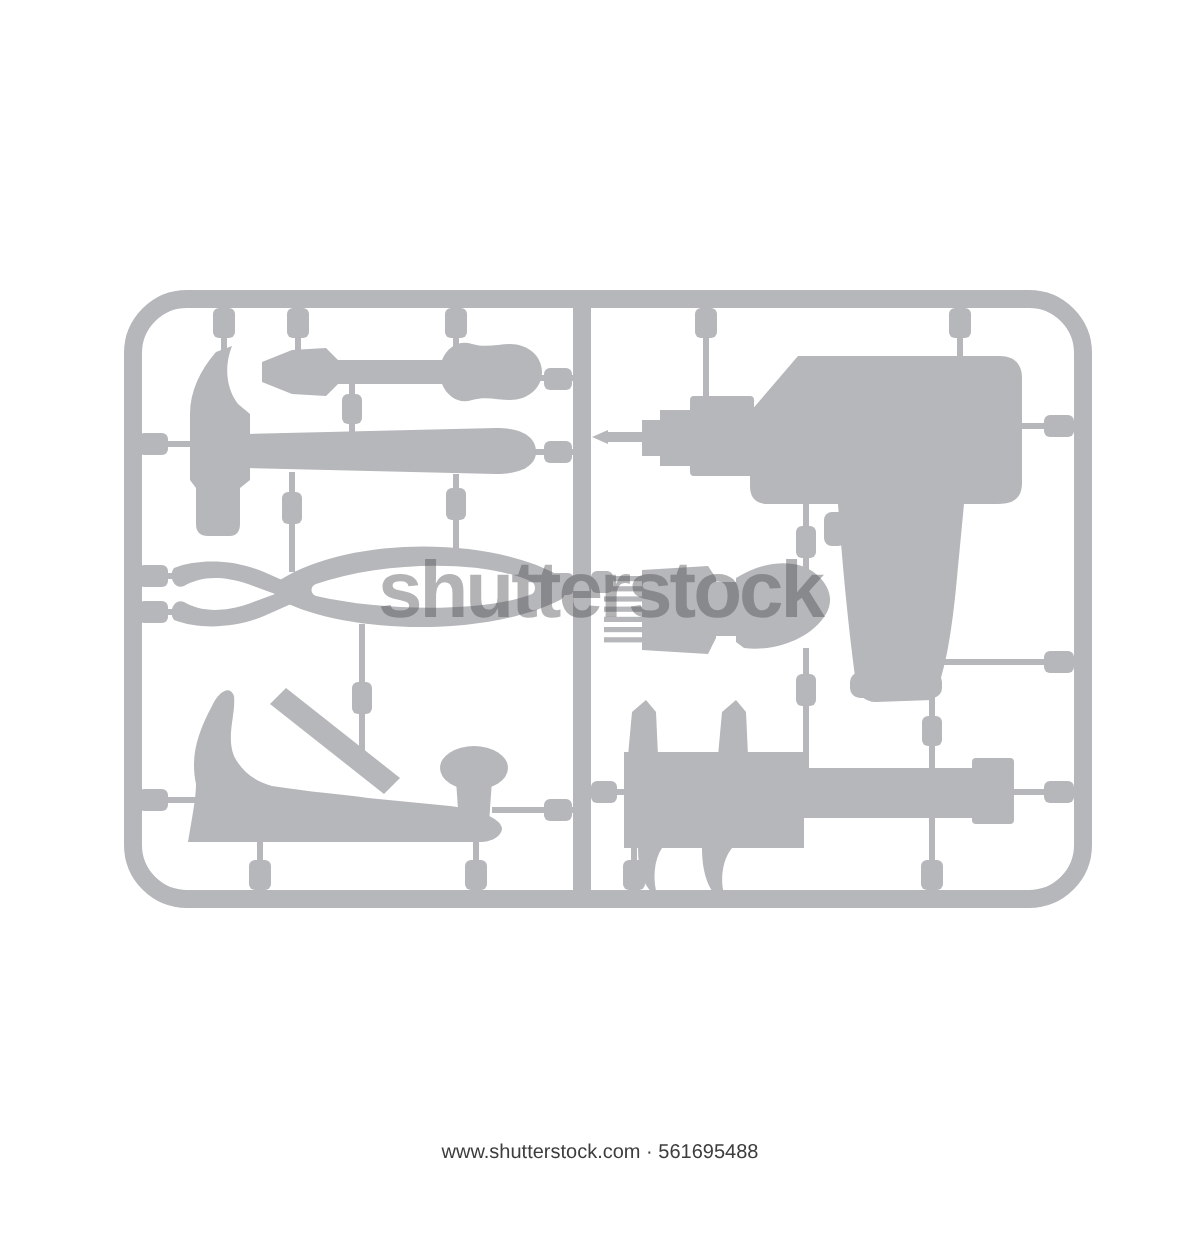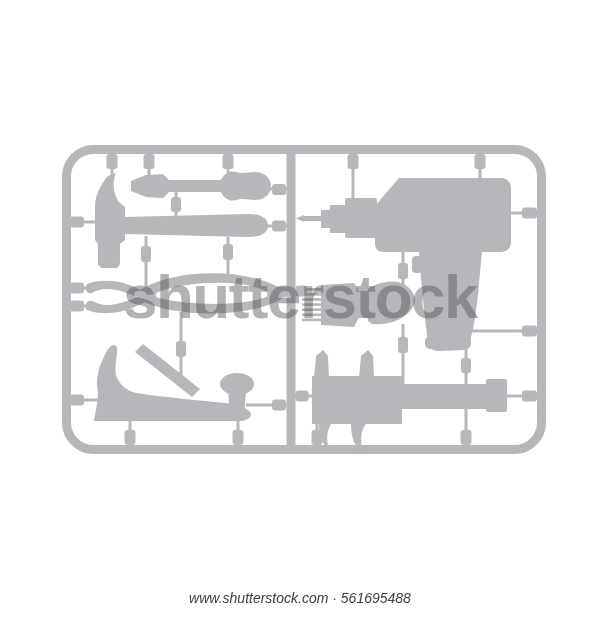--- a/index.html
+++ b/index.html
@@ -16,30 +16,29 @@
     font-family: "Liberation Sans", sans-serif;
   }
   .canvas { position: relative; width: 600px; height: 620px; overflow: hidden; background: var(--color-background); }
   .sprue-svg { position: absolute; left: 0; top: 0; }
   .fill { fill: var(--color-silhouette); stroke: none; }
   .stroke { stroke: var(--color-silhouette); fill: none; }
   .line { stroke: var(--color-silhouette); stroke-width: 3; fill: none; }
   .watermark {
     position: absolute; left: 50%; top: 296px;
     transform: translate(-50%, -50%);
-    font-size: 62px; font-weight: 700; letter-spacing: -1.5px;
+    font-size: 40px; font-weight: 700; letter-spacing: -1.5px;
     color: var(--color-watermark); opacity: 0.42;
     white-space: nowrap; pointer-events: none;
   }
   .caption {
-    position: absolute; left: 50%; top: 590px;
+    position: absolute; left: 50%; top: 571px;
     transform: translateX(-50%);
-    font-size: 14px; color: var(--color-caption);
+    font-size: 10px; color: var(--color-caption);
     white-space: nowrap;
-    font-style: italic;
   }
 </style>
 </head>
 <body>
 
 <div class="canvas">
 
   <svg class="sprue-svg" width="600" height="620" viewBox="0 0 600 620">
 
     <g>

